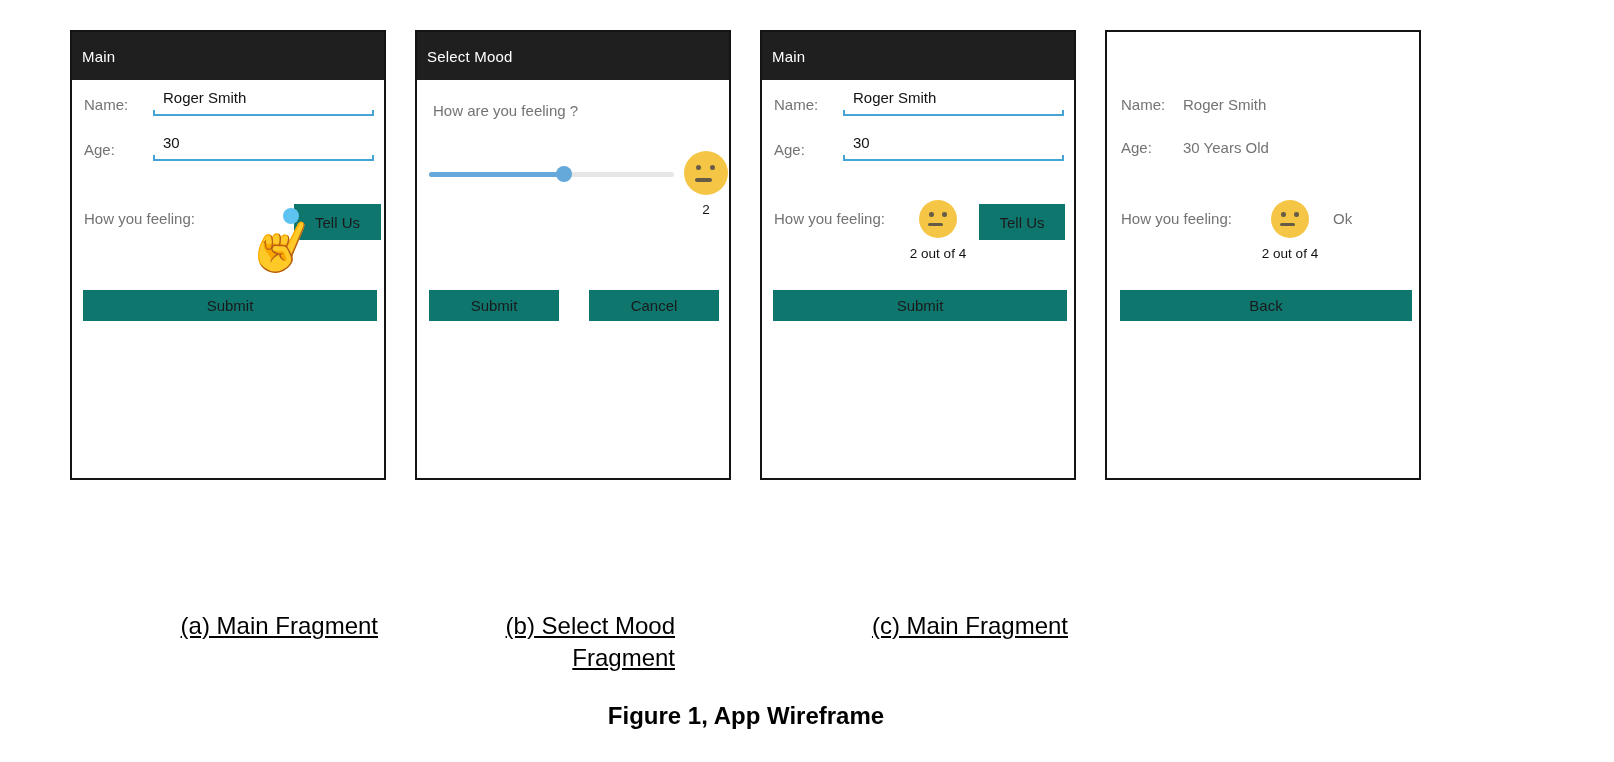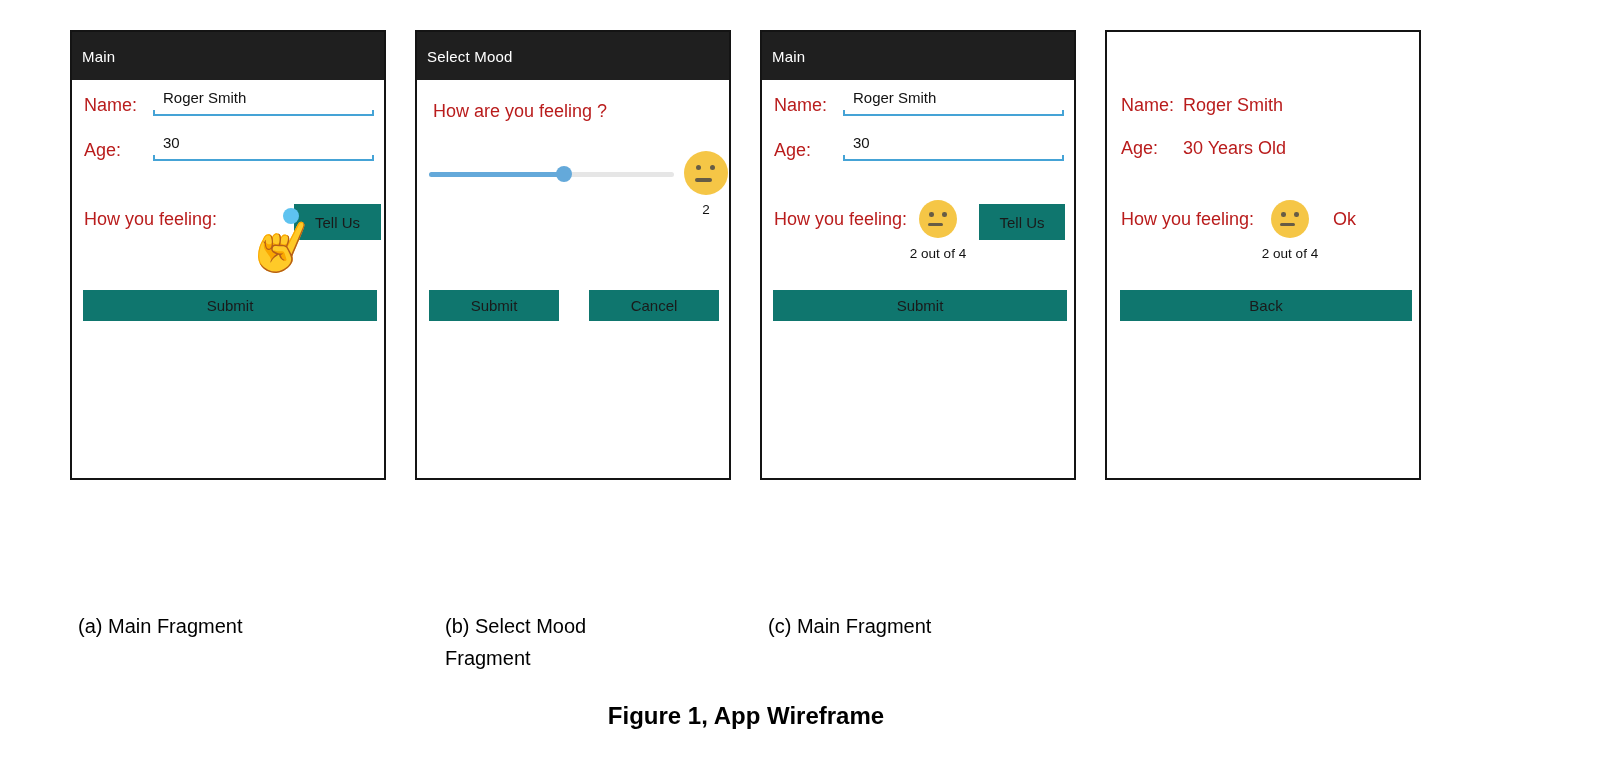--- a/index.html
+++ b/index.html
@@ -7,21 +7,21 @@
   body { font-family:"Liberation Sans", sans-serif; color:#111; }
   .canvas { position:relative; width:1614px; height:762px; background:#fff; overflow:hidden; }
 
   
   .panel { position:absolute; top:30px; width:316px; height:450px;
            background:#fff; border:2px solid #141414; }
   .panel-header { position:absolute; left:0; top:0; width:100%; height:48px;
                   background:#1f1f1f; display:flex; align-items:center; padding-left:10px; }
   .panel-header span { color:#fff; font-size:15px; letter-spacing:.2px; }
 
-  .lbl { position:absolute; font-size:18px; line-height:18px; color:#b91c1c; white-space:nowrap; }
+  .lbl { position:absolute; font-size:15px; line-height:18px; color:#737373; white-space:nowrap; }
 
   
   .ufield { position:absolute; }
   .ufield .fval { display:block; font-size:15px; line-height:18px; padding:0 0 3px 10px; white-space:nowrap; }
   .ufield .uline { height:6px; border-left:2px solid #45a3d6; border-right:2px solid #45a3d6;
                    border-bottom:2px solid #45a3d6; }
 
   .btn { position:absolute; background:#0f766e; display:flex; align-items:center;
          justify-content:center; font-size:15px; color:#1a1a1a; cursor:pointer; white-space:nowrap; }
 
@@ -50,21 +50,21 @@
                    background:#64a9da; border-radius:50%; }
 
   
   .tap-hand { position:absolute; width:70px; height:100px; pointer-events:none; }
   .hand-glyph { position:absolute; left:2px; top:10px; font-size:54px; line-height:54px;
                 color:#5ec3f0; transform:rotate(24deg); transform-origin:50% 40%; }
   .tap-dot { position:absolute; left:35px; top:0; width:16px; height:16px;
              background:#5ec3f0; border-radius:50%; }
 
   
-  .cap { position:absolute; top:610px; font-size:20px; line-height:32px; text-align:left; color:#000; }
+  .cap { position:absolute; top:610px; font-size:24px; line-height:32px; text-align:right; color:#000;text-decoration:underline; }
   .fig-title { position:absolute; top:702px; left:446px; width:600px; text-align:center;
                font-size:24px; font-weight:bold; color:#000; }
 </style>
 </head>
 <body>
 
 <div class="canvas">
 
   <div class="panel" style="left:70px">
     <div class="panel-header">

